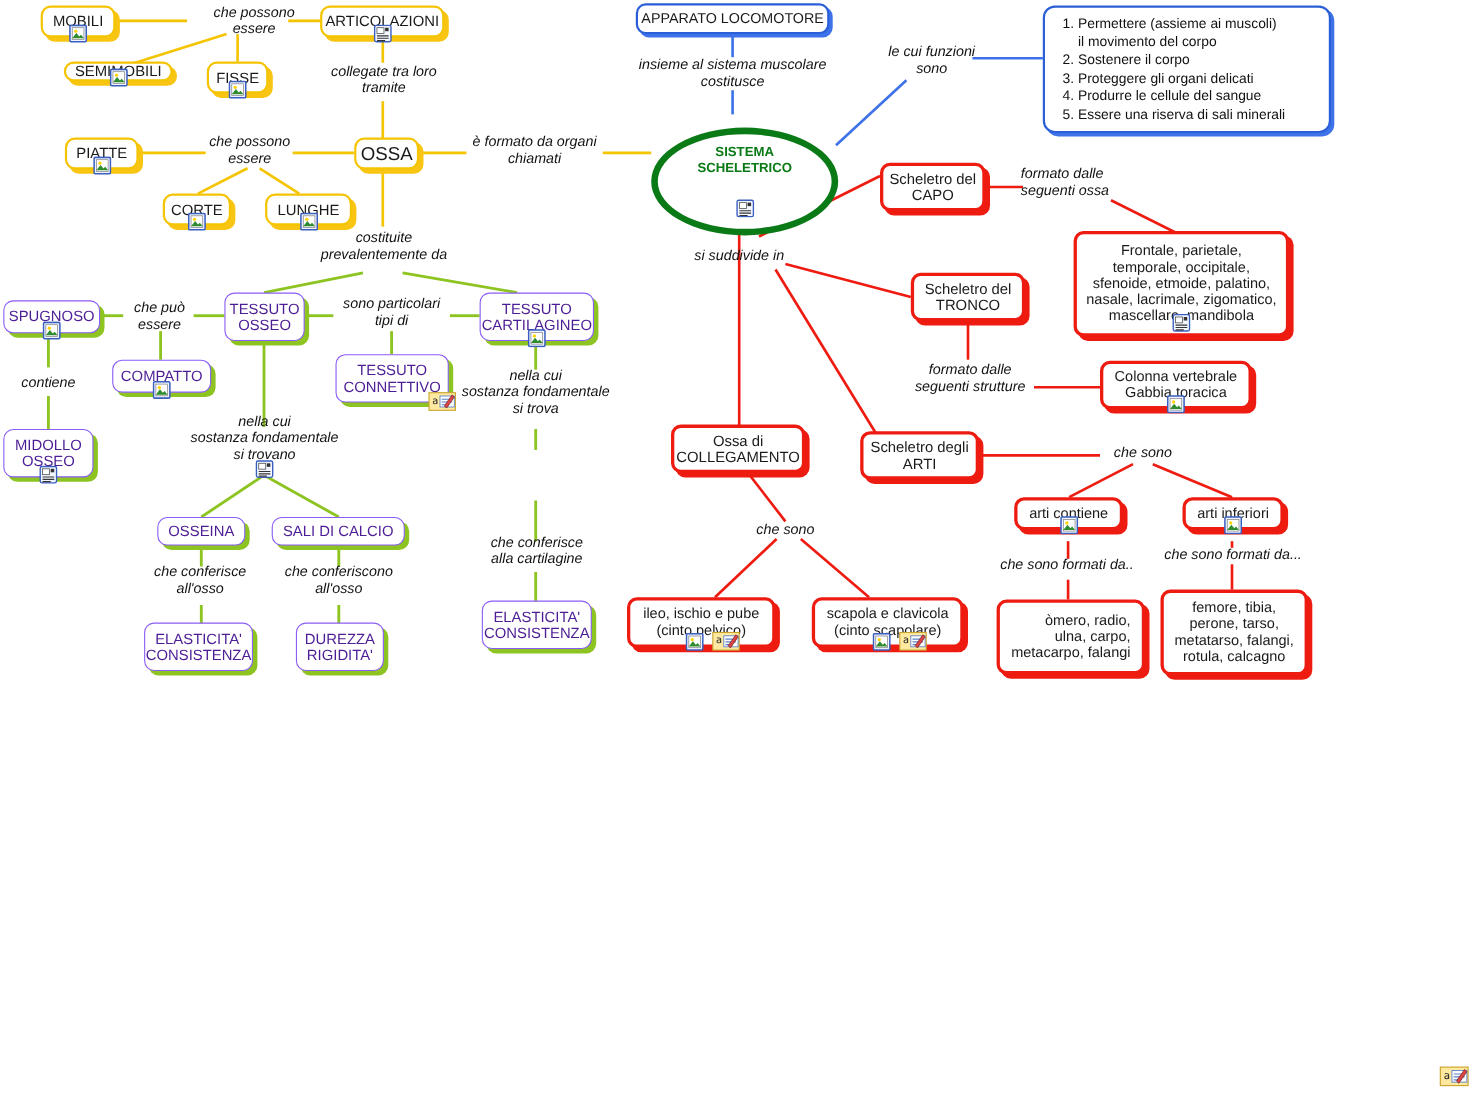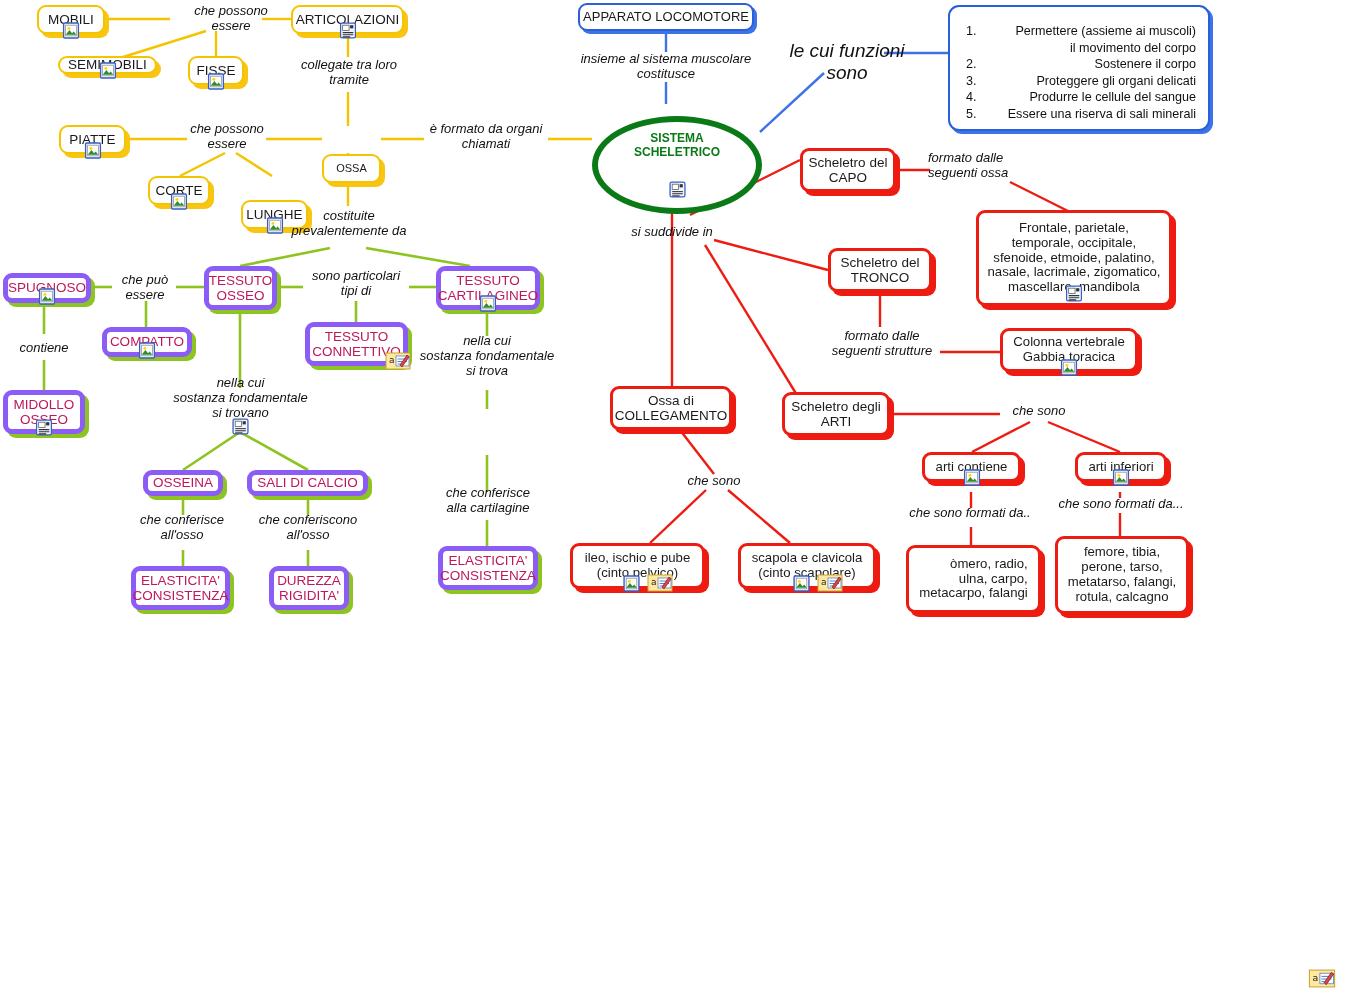--- a/index.html
+++ b/index.html
@@ -10,42 +10,42 @@
 
   
   .node{position:absolute;box-sizing:border-box;display:flex;flex-direction:column;
         align-items:center;justify-content:center;text-align:center;background:#ffffff;
         border-radius:9px;z-index:5;}
   .node .txt{display:block;line-height:1.12;white-space:pre-line;}
 
   
   .n-yellow{border:2px solid #f5c400;box-shadow:4px 4px 0 0 #f9c513;color:#1a1a1a;}
   
-  .n-green{border:5px solid #8b5cf6;box-shadow:4px 4px 0 0 #8dc421;color:#be185d;align-items:center;}
+  .n-green{border:1px solid #8b5cf6;box-shadow:4px 4px 0 0 #8dc421;color:#4c1d95;align-items:center;}
   
   .n-red{border:3px solid #ee1b11;box-shadow:4px 4px 0 0 #ee1b11;color:#1a1a1a;}
   
   .n-blue{border:2px solid #2a5fd8;box-shadow:3px 3px 0 0 #3d72e8;color:#1a1a1a;}
 
   
   .n-ellipse{position:absolute;border:6px solid #0a7a16;border-radius:50%;
              background:#fff;display:flex;flex-direction:column;align-items:center;
              justify-content:center;text-align:center;color:#0a7a16;font-weight:bold;
              z-index:6;}
 
   
   .lbl{position:absolute;font-style:italic;color:#111;text-align:center;
        line-height:1.15;white-space:pre-line;z-index:7;background:transparent;}
   .ico-row{position:absolute;bottom:-10px;left:50%;transform:translateX(-50%);
            display:flex;gap:7px;align-items:center;z-index:8;}
   .ico-inline{position:relative;margin-top:1px;display:flex;gap:7px;justify-content:center;}
 
   
   .listbox{position:absolute;background:#fff;border:2px solid #2a5fd8;border-radius:11px;
-           box-shadow:3px 3px 0 0 #3d72e8;padding:16px 12px 6px 10px;z-index:5;text-align:right;}
+           box-shadow:3px 3px 0 0 #3d72e8;padding:6px 12px 6px 10px;z-index:5;}
   .listbox ol{margin:0;padding-left:20px;}
   .listbox li{line-height:1.32;color:#111;}
 
   .corner-ico{position:absolute;z-index:9;}
 </style>
 </head>
 <body>
 
 <div id="stage">
 
@@ -122,21 +122,21 @@
     </g>
   </svg>
 
   <div class="node n-blue" style="left:578px;top:3px;width:176px;height:28px;font-size:13px;text-align:center;">
     <span class="txt">APPARATO LOCOMOTORE</span>
   </div>
 
   <div class="lbl" style="left:566px;top:52px;width:200px;font-size:13px;">insieme al sistema muscolare
 costitusce</div>
 
-  <div class="lbl" style="left:782px;top:40px;width:130px;font-size:19px;">le cui funzioni
+  <div class="lbl" style="left:782px;top:40px;width:130px;font-size:13px;">le cui funzioni
 sono</div>
 
   <div class="listbox" style="left:948px;top:5px;width:236px;font-size:12.6px;">
     <ol>
       <li style="white-space:pre-line;">Permettere (assieme ai muscoli)
 il movimento del corpo</li>
       <li>Sostenere il corpo</li>
       <li>Proteggere gli organi delicati</li>
       <li>Produrre le cellule del sangue</li>
       <li>Essere una riserva di sali minerali</li>
@@ -223,39 +223,39 @@
         <svg width="17" height="17" viewBox="0 0 16 16">
           <rect x="1" y="1" width="14" height="14" rx="1" fill="#eef3ff" stroke="#3a5fbf" stroke-width="1.3"></rect>
           <rect x="3" y="3" width="10" height="10" fill="#ffffff" stroke="#7f7f7f" stroke-width=".6"></rect>
           <circle cx="6" cy="6" r="1.4" fill="#ffd400"></circle>
           <path d="M3 12 L6.5 7.5 L9 10.5 L10.5 9 L13 12 Z" fill="#2f8b2f"></path>
         </svg>
       </span>
     </span>
   </div>
 
-  <div class="node n-yellow" style="left:322px;top:125px;width:59px;height:29px;font-size:11px;margin-top:29px;">
+  <div class="node n-yellow" style="left:322px;top:125px;width:59px;height:29px;font-size:17px;">
     <span class="txt">OSSA</span>
   </div>
 
   <div class="node n-yellow" style="left:148px;top:176px;width:62px;height:29px;font-size:13.5px;">
     <span class="txt">CORTE</span>
     <span class="ico-row">
       <span>
         <svg width="17" height="17" viewBox="0 0 16 16">
           <rect x="1" y="1" width="14" height="14" rx="1" fill="#eef3ff" stroke="#3a5fbf" stroke-width="1.3"></rect>
           <rect x="3" y="3" width="10" height="10" fill="#ffffff" stroke="#7f7f7f" stroke-width=".6"></rect>
           <circle cx="6" cy="6" r="1.4" fill="#ffd400"></circle>
           <path d="M3 12 L6.5 7.5 L9 10.5 L10.5 9 L13 12 Z" fill="#2f8b2f"></path>
         </svg>
       </span>
     </span>
   </div>
 
-  <div class="node n-yellow" style="left:241px;top:176px;width:67px;height:29px;font-size:13.5px;margin-top:24px;">
+  <div class="node n-yellow" style="left:241px;top:176px;width:79px;height:29px;font-size:13.5px;">
     <span class="txt">LUNGHE</span>
     <span class="ico-row">
       <span>
         <svg width="17" height="17" viewBox="0 0 16 16">
           <rect x="1" y="1" width="14" height="14" rx="1" fill="#eef3ff" stroke="#3a5fbf" stroke-width="1.3"></rect>
           <rect x="3" y="3" width="10" height="10" fill="#ffffff" stroke="#7f7f7f" stroke-width=".6"></rect>
           <circle cx="6" cy="6" r="1.4" fill="#ffd400"></circle>
           <path d="M3 12 L6.5 7.5 L9 10.5 L10.5 9 L13 12 Z" fill="#2f8b2f"></path>
         </svg>
       </span>

